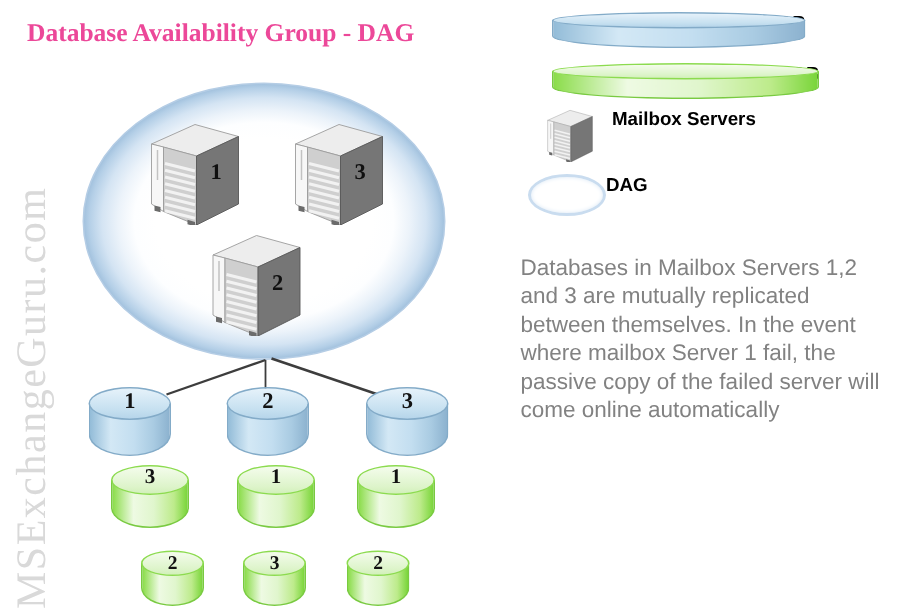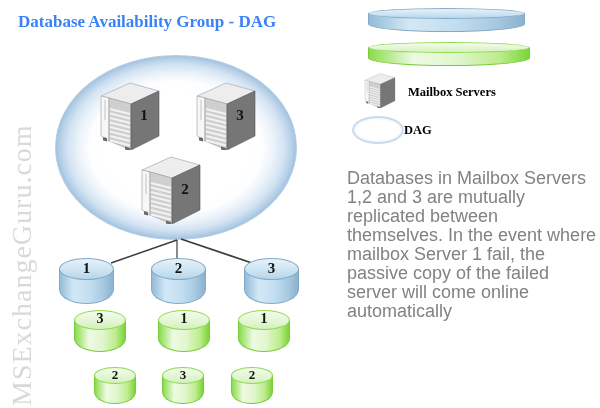--- a/index.html
+++ b/index.html
@@ -19,21 +19,21 @@
     white-space:nowrap;
     font-family:"Liberation Serif", serif;
     font-size:28px; color:#d9d9d9; letter-spacing:1px;
     z-index:0;
   }
 
   
   .title {
     position:absolute; left:18px; top:12px;
     font-family:"Liberation Serif", serif;
-    font-weight:bold; font-size:17px; color:#3b82f6;
+    font-weight:bold; font-size:17px; color:#ec4899;
     z-index:4;
   }
 
   
   .dag-ellipse {
     position:absolute; left:55px; top:55px; width:242px; height:185px;
     border-radius:50%;
     background:radial-gradient(closest-side,
       #ffffff 60%, #fdfeff 72%, #ecf3fa 81%,
       #d4e4f3 90%, #b4cfe7 97%, #a3c2de 100%);
@@ -89,37 +89,37 @@
   .cyl.md .num { top:1px; font-size:14px; }
   .cyl.sm { width:42px; height:37px; }
   .cyl.sm .cap { height:17px; }
   .cyl.sm .side { top:8px; height:29px; }
   .cyl.sm .num { top:0; font-size:13px; }
   .cyl.xs { position:static; width:26px; height:24px; flex:0 0 26px; }
   .cyl.xs .cap { height:11px; }
   .cyl.xs .side { top:5px; height:19px; }
 
   
-  .legend-row { position:absolute; display:flex; align-items:center; z-index:4;font-family:Liberation Serif, serif; }
+  .legend-row { position:absolute; display:flex; z-index:4; }
   .legend-row .lbl {
     font-weight:bold; font-size:12.5px; color:#000000;
     margin-left:12px; white-space:nowrap;
   }
   .lg-icon-wrap { position:relative; flex:0 0 auto; }
   .dag-icon {
     width:52px; height:28px; border-radius:50%;
     border:2px solid #c9dcef;
     box-shadow:inset 0 0 3px #dbe8f5;
     background:#ffffff;
   }
 
   
   .description {
     position:absolute; left:347px; top:169px; width:250px;
-    font-size:18px; line-height:19px; color:#828282;
+    font-size:15px; line-height:19px; color:#828282;
     z-index:4;
   }
 </style>
 </head>
 <body>
 
 <svg width="0" height="0" style="position:absolute" aria-hidden="true">
   <defs>
     <symbol id="srv" viewBox="0 0 62 70">
       <polygon points="2,16 31,3 60,11 32,24" fill="#ededed" stroke="#9c9c9c" stroke-width="0.6"></polygon>

